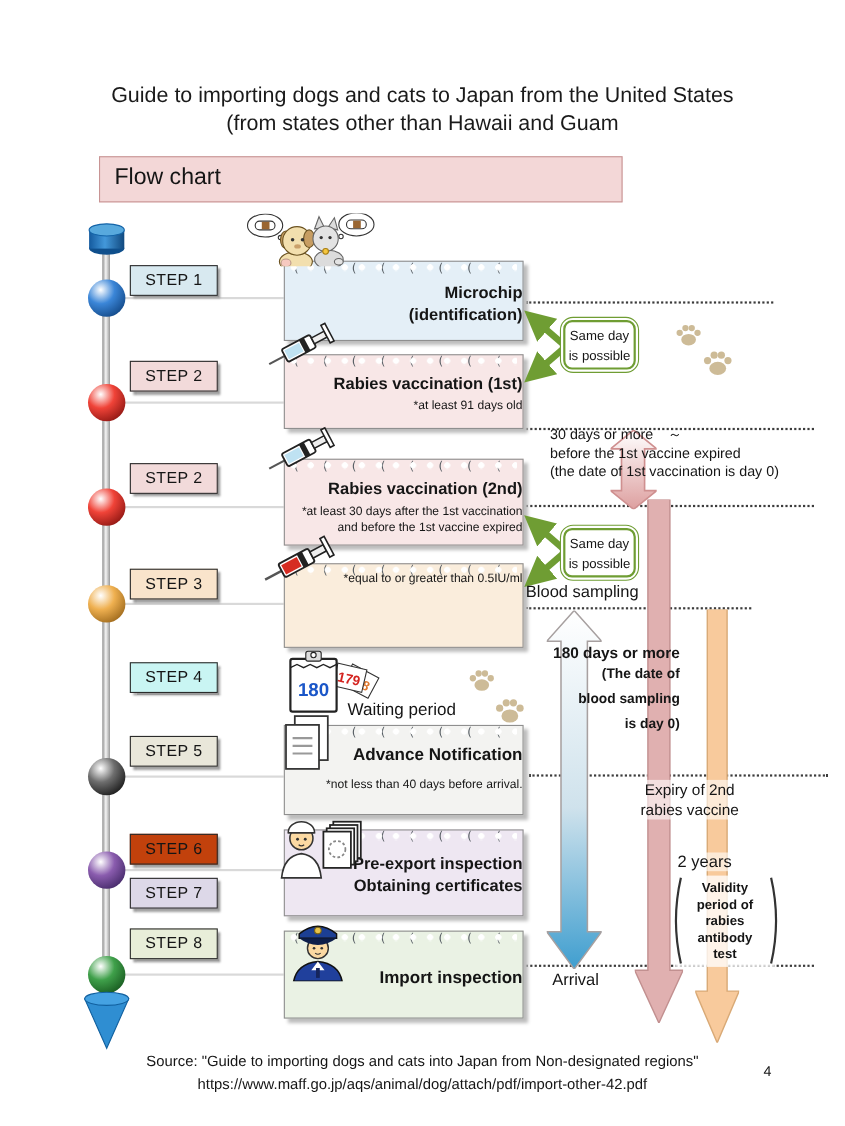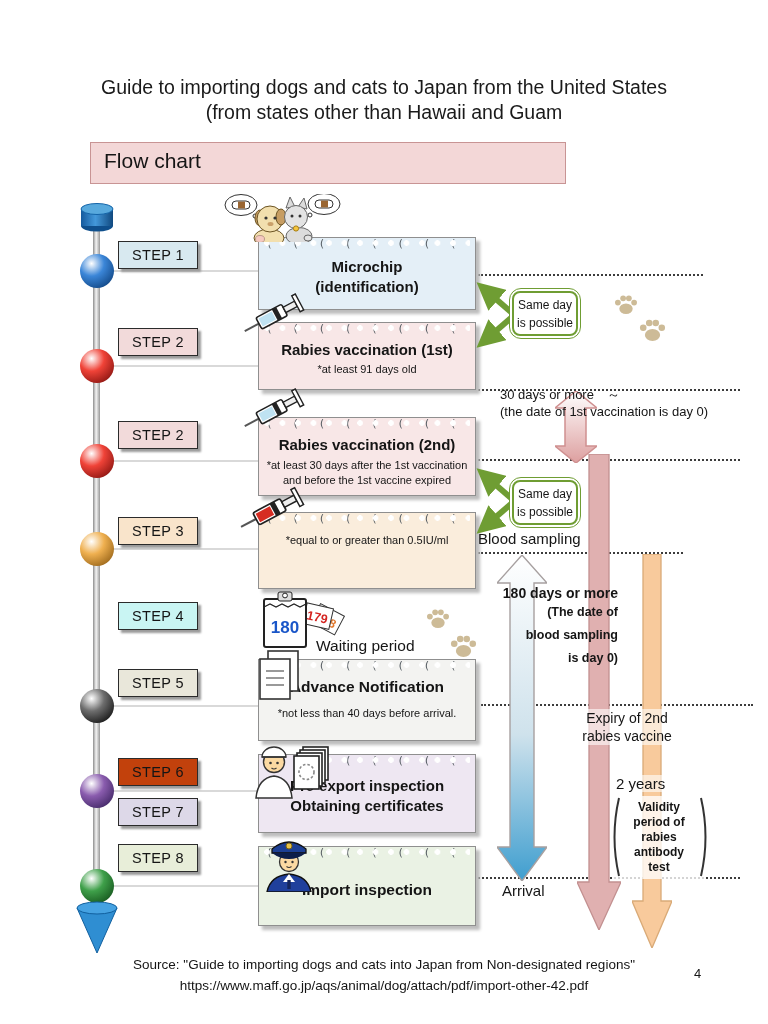--- a/index.html
+++ b/index.html
@@ -13,21 +13,21 @@
   #tbar{left:93px;top:212px;width:7px;height:694px;border-radius:3px;
         background:linear-gradient(to right,#8d8d8d,#f4f4f4 45%,#989898)}
   .ball{position:absolute;left:80px;width:34px;height:34px;border-radius:50%}
   .conn{position:absolute;left:100px;width:158px;height:2px;background:#d9d9d9}
   
   .step{position:absolute;left:118px;width:78px;height:26px;border:1.6px solid #2b2b2b;
         box-shadow:3px 3px 2px #9b9b9b;display:flex;align-items:center;justify-content:center;
         font-size:14.5px;letter-spacing:.4px}
   
   .mbox{position:absolute;left:258px;width:218px;border:1px solid #8f8f8f;
-        box-shadow:4px 4px 3px #bdbdbd;text-align:center;box-sizing:border-box}
+        box-shadow:4px 4px 3px #bdbdbd;text-align:right;box-sizing:border-box}
   .mbox::before{content:"( ( ( ( ( ( ( ( ( ( ( ( (";position:absolute;top:-1px;left:7px;right:2px;
         font-size:11px;letter-spacing:6.5px;color:#565d63;white-space:nowrap;overflow:hidden;
         font-family:"DejaVu Sans Mono",monospace}
   .mbox::after{content:"";position:absolute;top:2px;left:5px;right:5px;height:7px;
         background-image:radial-gradient(circle at 3px 3px,#fff 2.6px,rgba(255,255,255,0) 3.1px);
         background-size:15.5px 7px;background-repeat:repeat-x}
   .bt{font-weight:bold;font-size:15px;line-height:20px}
   .bn{font-size:11px;line-height:15px}
   .dots{position:absolute;border-top:2px dotted #3c3c3c}
   .b{font-weight:normal}
@@ -143,21 +143,21 @@
   <div class="mbox" style="top:322px;height:68px;background:#f8e7e7;z-index:3">
     <div class="bt" style="padding-top:17px">Rabies vaccination (1st)</div>
     <div class="bn" style="margin-top:2px">*at least 91 days old</div>
   </div>
   <div class="mbox" style="top:417px;height:79px;background:#f8e7e7;z-index:3">
     <div class="bt" style="padding-top:17px">Rabies vaccination (2nd)</div>
     <div class="bn" style="margin-top:3px">*at least 30 days after the 1st vaccination</div>
     <div class="bn">and before the 1st vaccine expired</div>
   </div>
   <div class="mbox" style="top:512px;height:77px;background:#faeddc;z-index:3">
-    <div class="bn" style="margin-top:20px">*equal to or greater than 0.5IU/ml</div>
+    <div class="bn" style="margin-top:6px">*equal to or greater than 0.5IU/ml</div>
   </div>
   <div class="abs b" style="left:316px;top:637px;font-size:15.5px;z-index:3">Waiting period</div>
   <div class="mbox" style="top:659px;height:82px;background:#f3f3f1;z-index:3">
     <div class="bt" style="padding-top:17px;font-size:15.5px">Advance Notification</div>
     <div class="bn" style="margin-top:9px">*not less than 40 days before arrival.</div>
   </div>
   <div class="mbox" style="top:754px;height:79px;background:#eee7f2;z-index:3">
     <div class="bt" style="padding-top:21px">Pre-export inspection</div>
     <div class="bt">Obtaining certificates</div>
   </div>
@@ -311,20 +311,21 @@
   </svg>
   <div class="abs" style="left:509px;top:477px;width:72px;height:51px;border:1.5px solid #6f9d33;border-radius:12px;background:#fff;padding:2px;box-sizing:border-box;z-index:4">
     <div style="border:2px solid #6f9d33;border-radius:8px;height:100%;display:flex;flex-direction:column;align-items:center;justify-content:center;font-size:12px;line-height:18px;box-sizing:border-box">
       <span>Same day</span>
       <span>is possible</span>
     </div>
   </div>
 
   <div class="ann" style="left:500px;top:386px;z-index:5">
     <div class="b">30 days or more　～</div>
+    <div class="b">before the 1st vaccine expired</div>
     <div>(the date of 1st vaccination is day 0)</div>
   </div>
   <div class="abs b" style="left:478px;top:530px;font-size:15px;z-index:5">Blood sampling</div>
   <div class="abs" id="d180">
     <div class="l1">180 days or more</div>
     <div class="l2">(The date of</div>
     <div class="l2">blood sampling</div>
     <div class="l2">is day 0)</div>
   </div>
   <div class="abs b wbg" style="left:549px;top:709px;width:156px;text-align:center;font-size:14px;line-height:18px;z-index:6">

